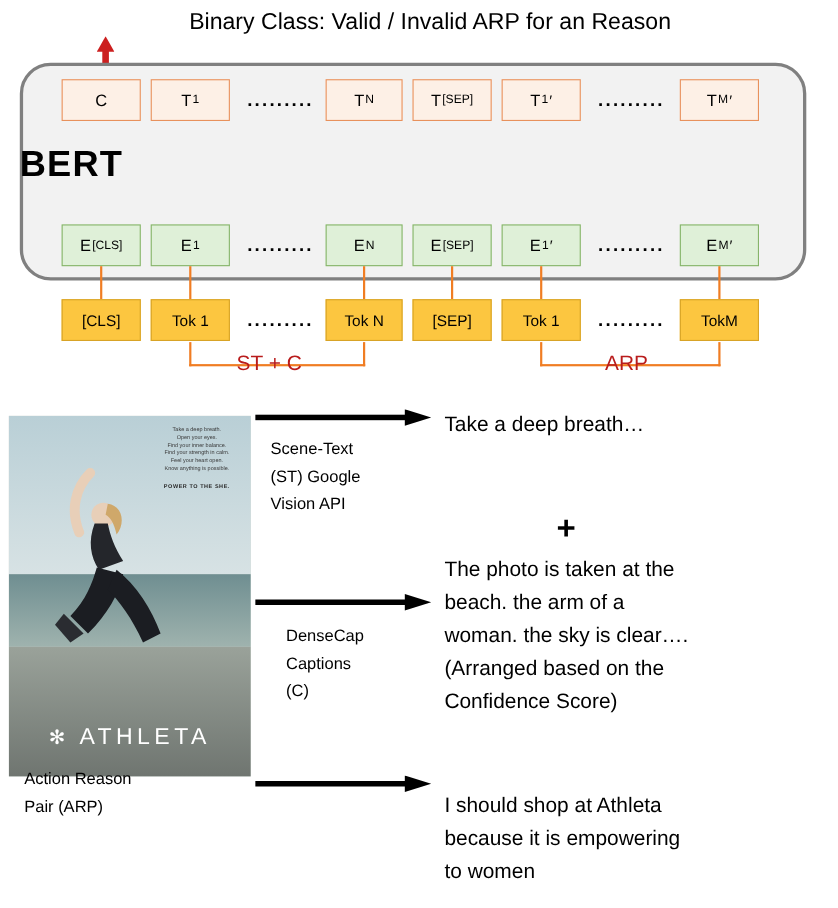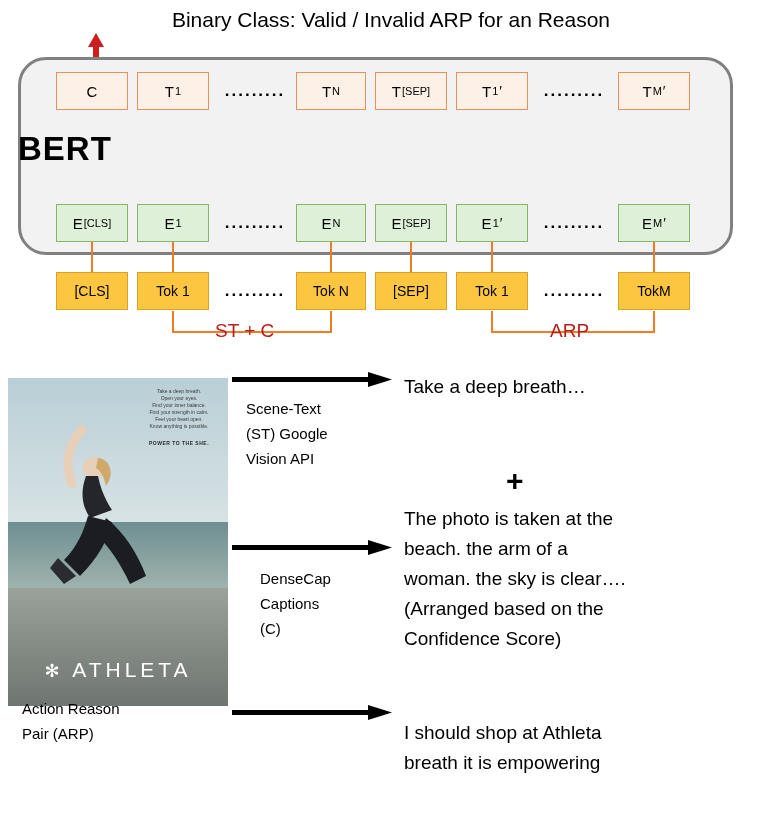--- a/index.html
+++ b/index.html
@@ -388,14 +388,15 @@
 <div class="right-text" style="left:404px; top:504px; width:352px;">
   <div>The photo is taken at the</div>
   <div>beach. the arm of a</div>
   <div>woman. the sky is clear….</div>
   <div>(Arranged based on the</div>
   <div>Confidence Score)</div>
 </div>
 
 <div class="right-text" style="left:404px; top:694px; width:352px;margin-top:24px;">
   <div>I should shop at Athleta</div>
-  <div>breath it is empowering</div>
+  <div>because it is empowering</div>
+  <div>to women</div>
 </div>
 
 </body></html>

